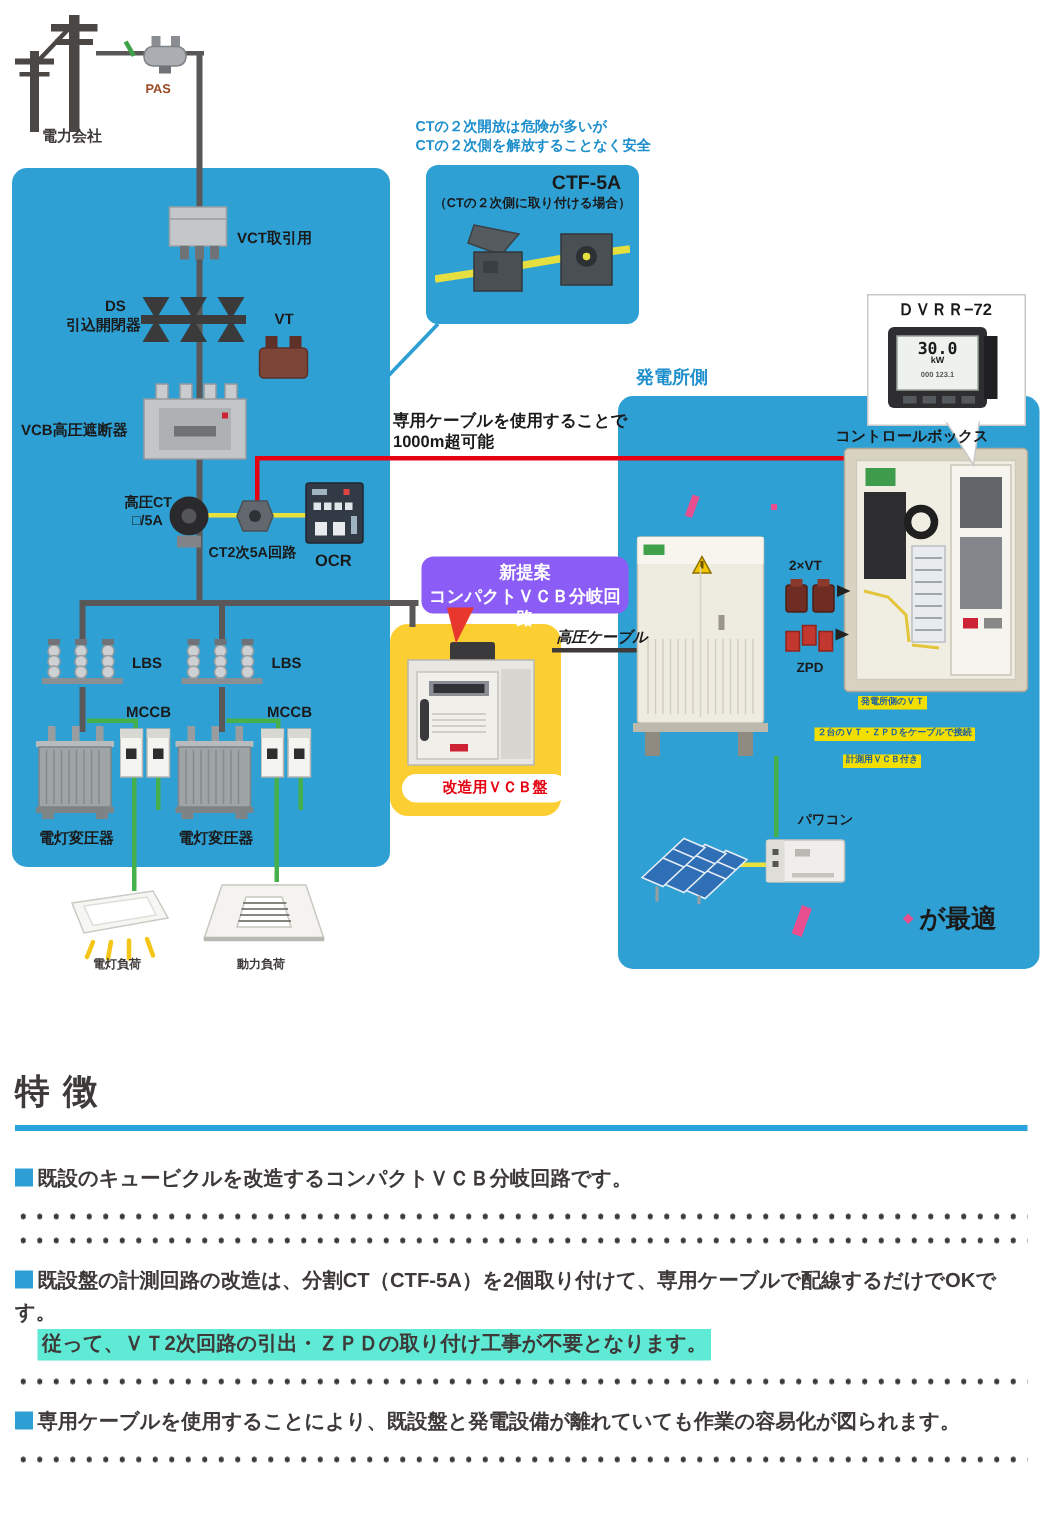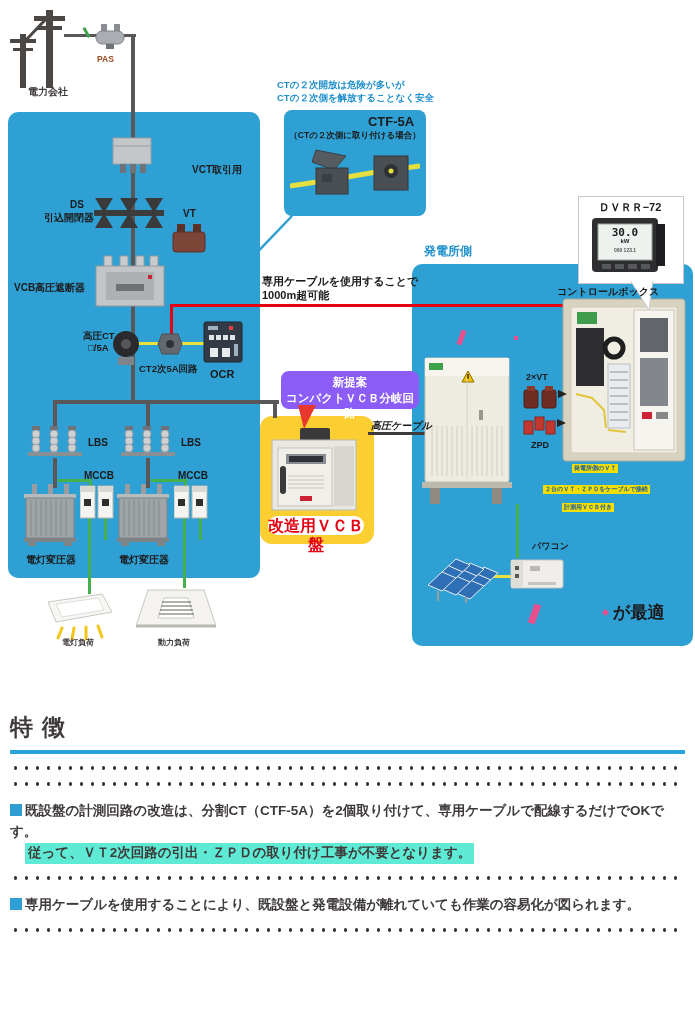--- a/index.html
+++ b/index.html
@@ -389,21 +389,21 @@
     <rect x="3" y="6" width="52" height="28" rx="2" fill="#EFEEEA" stroke="#C5C4BE"></rect>
     <rect x="3" y="6" width="12" height="28" fill="#DEDDD7"></rect>
     <rect x="7" y="12" width="4" height="4" fill="#55584F"></rect>
       <rect x="7" y="20" width="4" height="4" fill="#55584F"></rect>
     <rect x="20" y="28" width="28" height="3" fill="#C5C4BE"></rect>
     <rect x="22" y="12" width="10" height="5" fill="#B9B8B2"></rect>
   </svg>
 
   <div class="t" style="left:28px;top:86px;font-size:10px;color:#3E3A39;">電力会社</div>
   <div class="t" style="left:97px;top:54px;font-size:8.5px;color:#9C4A21;">PAS</div>
-  <div class="t" style="left:158px;top:164px;font-size:10px;margin-left:34px;">VCT取引用</div>
+  <div class="t" style="left:158px;top:154px;font-size:10px;">VCT取引用</div>
   <div class="t" style="left:70px;top:199px;font-size:10px;">DS</div>
   <div class="t" style="left:44px;top:212px;font-size:10px;">引込開閉器</div>
   <div class="t" style="left:183px;top:208px;font-size:10px;">VT</div>
   <div class="t" style="left:14px;top:282px;font-size:10px;">VCB高圧遮断器</div>
   <div class="t" style="left:83px;top:330px;font-size:9.5px;">高圧CT</div>
   <div class="t" style="left:88px;top:342px;font-size:9.5px;">□/5A</div>
   <div class="t" style="left:139px;top:363px;font-size:9.5px;">CT2次5A回路</div>
   <div class="t" style="left:210px;top:368px;font-size:11px;">OCR</div>
   <div class="t" style="left:88px;top:437px;font-size:10px;">LBS</div>
   <div class="t" style="left:181px;top:437px;font-size:10px;">LBS</div>
@@ -423,21 +423,21 @@
   <div class="t" style="left:262px;top:289px;font-size:11px;">1000m超可能</div>
 
   <div class="box" style="left:281px;top:371px;width:138px;height:38px;background:#8b5cf6;border-radius:8px;">
     <div class="ctr" style="color:#fff;font-weight:bold;font-size:11.5px;line-height:1.35;padding-top:4px;">
       <div>新提案</div>
       <div>コンパクトＶＣＢ分岐回路</div>
     </div>
   </div>
   <div class="box" style="left:298px;top:405px;width:0;height:0;border-left:6px solid transparent;border-right:12px solid transparent;border-top:24px solid #E8382D;"></div>
 
-  <div class="pill" style="left:268px;top:516px;width:96px;height:19px;font-size:16px;line-height:19px;">改造用ＶＣＢ盤</div>
+  <div class="pill" style="left:268px;top:516px;width:96px;height:19px;font-size:10px;line-height:19px;padding-left:14px;">改造用ＶＣＢ盤</div>
   <div class="t" style="left:371px;top:420px;font-size:10px;font-style:italic;">高圧ケーブル</div>
 
   <div class="t" style="left:424px;top:244px;font-size:12px;color:#1D8FCC;">発電所側</div>
   <div class="t" style="left:557px;top:286px;font-size:10px;">コントロールボックス</div>
   <div class="t" style="left:526px;top:372px;font-size:9px;">2×VT</div>
   <div class="t" style="left:531px;top:440px;font-size:9px;">ZPD</div>
   <div class="ynote" style="left:572px;top:464px;">発電所側のＶＴ</div>
   <div class="ynote" style="left:543px;top:485px;">２台のＶＴ・ＺＰＤをケーブルで接続</div>
   <div class="ynote" style="left:562px;top:503px;">計測用ＶＣＢ付き</div>
   <div class="t" style="left:532px;top:541px;font-size:9px;">パワコン</div>
@@ -445,20 +445,23 @@
   <div class="pink" style="left:459px;top:330px;width:5px;height:15px;transform:rotate(20deg);"></div>
   <div class="pink" style="left:514px;top:336px;width:4px;height:4px;"></div>
   <div class="pink" style="left:531px;top:604px;width:7px;height:20px;transform:rotate(20deg);"></div>
   <div class="pink" style="left:603px;top:610px;width:5px;height:5px;transform:rotate(45deg);"></div>
   <div class="t" style="left:613px;top:602px;font-size:17px;color:#1A1A1A;">が最適</div>
 
   <div class="features">
     <div class="feat-heading">特徴</div>
     <div class="rule"></div>
 
+    <div class="feat" style="margin-top:22px;">
+      <span class="sq"></span><span>既設のキュービクルを改造するコンパクトＶＣＢ分岐回路です。</span>
+    </div>
     <div class="dots"></div>
 
     <div class="dots"></div>
 
     <div class="feat">
       <span class="sq"></span><span>既設盤の計測回路の改造は、分割CT（CTF-5A）を2個取り付けて、専用ケーブルで配線するだけでOKです。</span>
       <div class="hl2"><span class="hl">従って、ＶＴ2次回路の引出・ＺＰＤの取り付け工事が不要となります。</span></div>
     </div>
     <div class="dots"></div>
 

